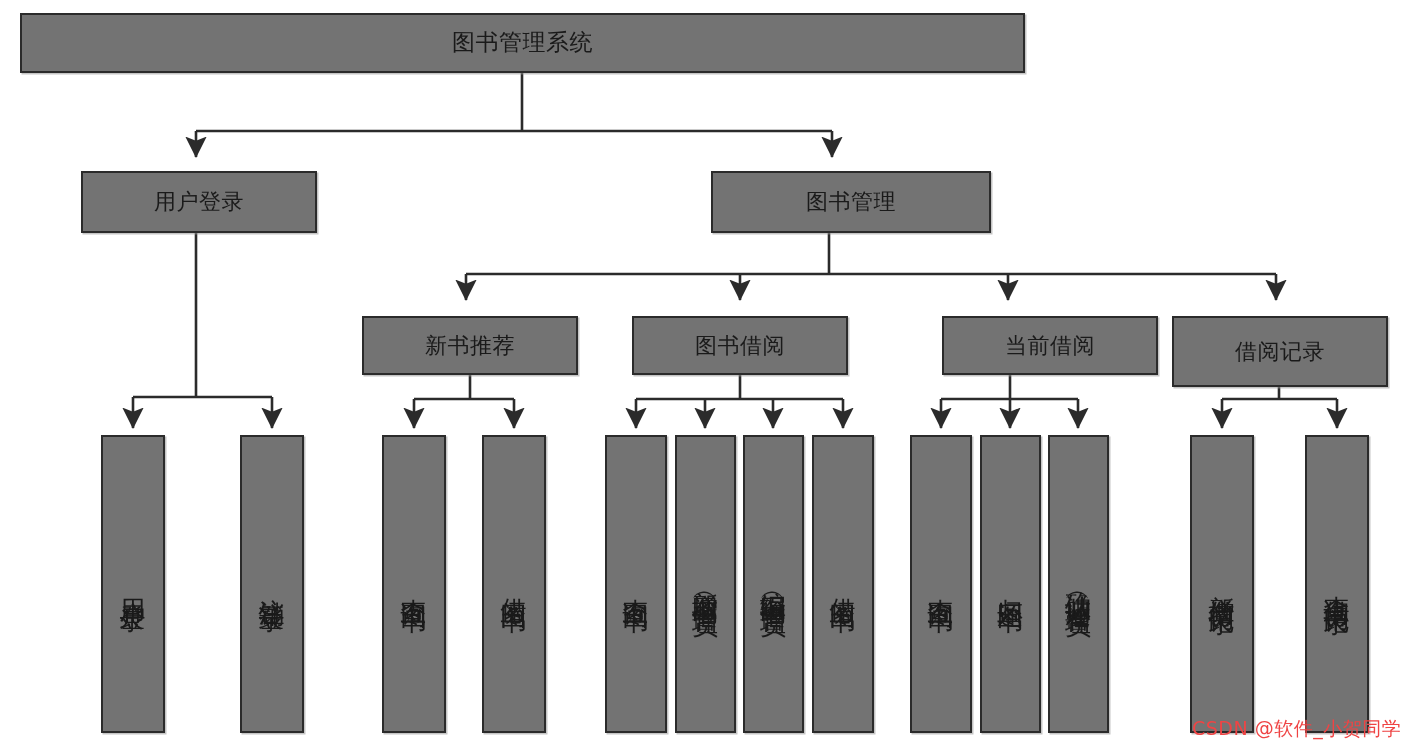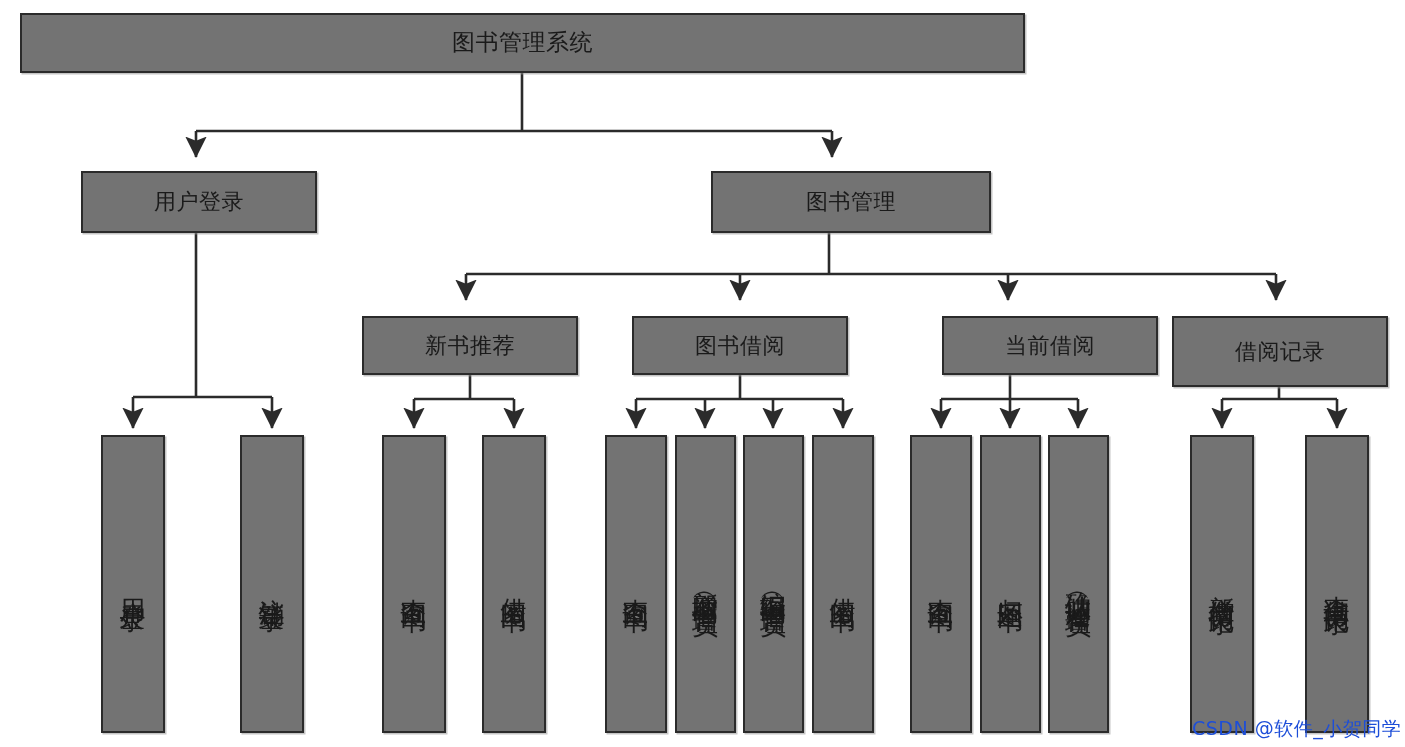--- a/index.html
+++ b/index.html
@@ -62,21 +62,21 @@
     writing-mode: vertical-rl;
     text-orientation: upright;
     font-size: 26px;
     letter-spacing: 3px;
     line-height: 1;
     white-space: nowrap;
     max-height: 270px;
   }
   .watermark {
     position: absolute;
-    color: #1d4ed8;
+    color: #ef4444;
     font-size: 19px;
     white-space: nowrap;
     letter-spacing: 0.5px;
     font-family: "DejaVu Sans", "Liberation Sans", sans-serif;
   }
 </style>
 </head>
 <body>
 
 <div id="diagram">

